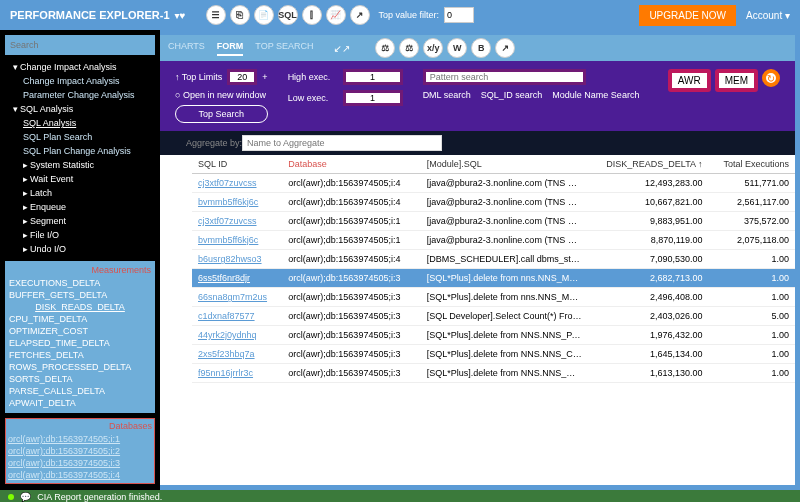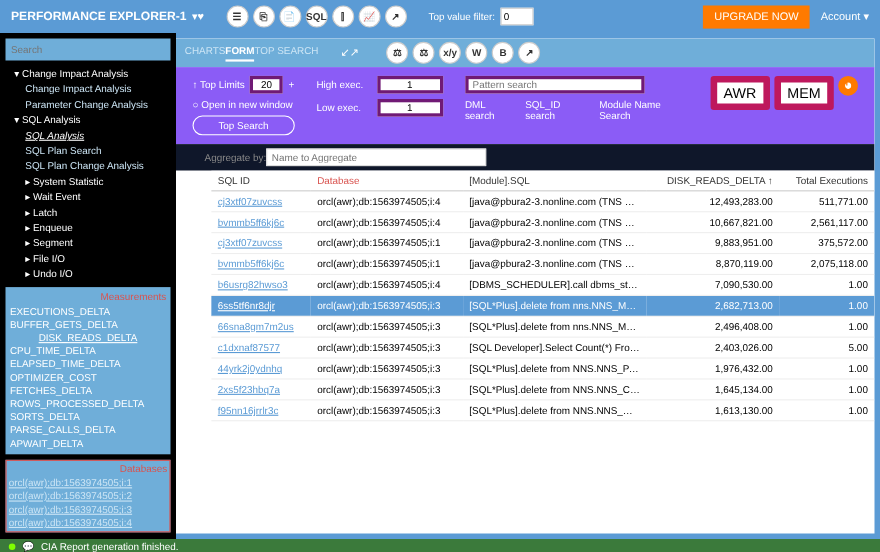--- a/index.html
+++ b/index.html
@@ -2,54 +2,54 @@
 <html><head>
 <meta charset="utf-8">
 <style>
 * { margin: 0; padding: 0; box-sizing: border-box; }
 body { font-family: Arial, sans-serif; font-size: 10px; background: #5b9bd5; width: 800px; height: 502px; overflow: hidden; }
 .topbar { height: 30px; background: #5b9bd5; display: flex; align-items: center; padding: 0 10px; }
 .title { color: white; font-weight: bold; font-size: 11px; margin-right: 5px; }
 .caret { color: white; font-size: 10px; }
 .toolbar-icons { display: flex; gap: 4px; margin-left: 20px; }
 .circ-btn { width: 20px; height: 20px; border-radius: 50%; background: white; border: 1px solid #ccc; display: flex; align-items: center; justify-content: center; font-size: 9px; font-weight: bold; cursor: pointer; color: #333; }
-.topfilter { color: white; font-size: 9px; margin-left: 20px; }
+.topfilter { color: white; font-size: 9px; margin-left: 9px; }
 .topfilter-input { width: 30px; height: 16px; margin-left: 5px; border: 1px solid #ccc; font-size: 9px; padding: 0 2px; }
 .upgrade { margin-left: auto; background: #ff7a00; color: white; padding: 5px 10px; font-size: 10px; border: none; cursor: pointer; }
 .account { color: white; margin-left: 10px; font-size: 10px; }
 .main { display: flex; height: 460px; }
 .sidebar { width: 160px; background: #000000; padding: 5px; overflow: hidden; }
 .search-box { width: 100%; height: 20px; background: #6faed9; border: none; color: white; padding: 0 5px; font-size: 9px; margin-bottom: 5px; }
 .tree { color: white; font-size: 9px; line-height: 14px; }
 .tree-item { padding-left: 8px; cursor: pointer; white-space: nowrap; overflow: hidden; text-overflow: ellipsis; }
 .tree-item.sub { padding-left: 18px; }
-.tree-item.active { color: #fff; text-decoration: underline; font-style: italic; }
+.tree-item.active { color: #fff; text-decoration: underline; }
 .tree-item.link { color: #cce5f5; }
 .panel { background: #6faed9; margin-top: 5px; padding: 4px; }
 .panel-title { color: #d9534f; font-size: 9px; margin-bottom: 2px; text-align: right; }
 .panel-list { font-size: 9px; color: white; line-height: 12px; }
 .panel-list div { white-space: nowrap; overflow: hidden; text-overflow: ellipsis; }
 .panel-list .sel { text-decoration: underline; text-align: center; }
 .db-box { border: 1px solid #d9534f; padding: 2px; margin-top: 5px; background: #6faed9; }
 .db-box a { color: #cce5f5; display: block; font-size: 9px; line-height: 12px; text-decoration: underline; cursor: pointer; }
 .content { flex: 1; background: white; margin: 5px 5px 5px 0; display: flex; flex-direction: column; overflow: hidden; }
 .tabs-row { background: #6faed9; height: 26px; display: flex; align-items: center; padding: 0 8px; gap: 10px; }
 .tab { color: #cce5f5; font-size: 9px; cursor: pointer; }
 .tab.active { color: white; font-weight: bold; border-bottom: 2px solid white; padding-bottom: 3px; }
 .tab-icons { display: flex; gap: 4px; margin-left: 15px; }
-.form-area { background: #8b5cf6; padding: 8px 15px; display: flex; gap: 20px; align-items: flex-start; }
+.form-area { background: #4c1d95; padding: 8px 15px; display: flex; gap: 20px; align-items: flex-start; }
 .form-col { display: flex; flex-direction: column; gap: 5px; }
 .form-row { display: flex; align-items: center; gap: 5px; }
 .form-label { color: white; font-size: 9px; }
 .form-input { height: 16px; width: 60px; border: 3px solid #701a75; font-size: 9px; text-align: center; }
 .long-input { width: 163px; text-align: left; padding: 0 4px; }
 .spinner { width: 30px; }
 .top-search-btn { background: transparent; border: 1px solid white; color: white; padding: 3px 15px; font-size: 9px; cursor: pointer; border-radius: 10px; }
 .pill-btns { display: flex; gap: 4px; margin-left: auto; }
-.pill { background: white; border: 6px solid #be185d; padding: 2px 6px; font-size: 13px; border-radius: 3px; cursor: pointer; }
+.pill { background: white; border: 4px solid #be185d; padding: 2px 6px; font-size: 10px; border-radius: 3px; cursor: pointer; }
 .pill.o { border-color: #ff7a00; color: #ff7a00; border-radius: 50%; width: 18px; height: 18px; padding: 0; display: flex; align-items: center; justify-content: center; }
 .agg-row { background: #0f172a; padding: 4px 26px; font-size: 9px; color: #888; display: flex; align-items: center; }
 .agg-input { flex: 0 0 200px; height: 16px; border: 1px solid #ddd; font-size: 9px; padding: 0 4px; color: #aaa; }
 .table-wrap { flex: 1; overflow: auto; margin-left: 32px; }
 table { width: 100%; border-collapse: collapse; font-size: 9px; }
 th { background: white; border-bottom: 1px solid #ccc; padding: 4px 6px; text-align: left; font-weight: normal; color: #333; white-space: nowrap; }
 th.r { text-align: right; }
 th.hl { color: #d9534f; }
 td { padding: 4px 6px; border-bottom: 1px solid #eee; white-space: nowrap; overflow: hidden; text-overflow: ellipsis; max-width: 150px; }
 td.r { text-align: right; }
@@ -100,43 +100,43 @@
         <div class="tree-item sub">▸ File I/O</div>
         <div class="tree-item sub">▸ Undo I/O</div>
       </div>
     <div class="panel">
       <div class="panel-title">Measurements</div>
       <div class="panel-list" id="meas-list">
           <div>EXECUTIONS_DELTA</div>
           <div>BUFFER_GETS_DELTA</div>
           <div class="sel">DISK_READS_DELTA</div>
           <div>CPU_TIME_DELTA</div>
+          <div>OPTIMIZER_COST</div>
           <div>ELAPSED_TIME_DELTA</div>
-          <div>OPTIMIZER_COST</div>
           <div>FETCHES_DELTA</div>
           <div>ROWS_PROCESSED_DELTA</div>
           <div>SORTS_DELTA</div>
           <div>PARSE_CALLS_DELTA</div>
           <div>APWAIT_DELTA</div>
         </div>
     </div>
     <div class="db-box">
       <div class="panel-title">Databases</div>
       <div id="db-list">
           <a>orcl(awr);db:1563974505;i:1</a>
           <a>orcl(awr);db:1563974505;i:2</a>
           <a>orcl(awr);db:1563974505;i:3</a>
           <a>orcl(awr);db:1563974505;i:4</a>
         </div>
     </div>
   </div>
 
   <div class="content">
     <div class="tabs-row">
-      <div id="tabs" style="display:flex;gap:0">
+      <div id="tabs" style="display:flex;gap:12px">
           <span class="tab">CHARTS</span>
           <span class="tab active">FORM</span>
           <span class="tab">TOP SEARCH</span>
         </div>
       <span style="color:white;margin-left:10px">↙↗</span>
       <div class="tab-icons" id="tab-icons">
           <div class="circ-btn">⚖</div>
           <div class="circ-btn">⚖</div>
           <div class="circ-btn">x/y</div>
           <div class="circ-btn">W</div>

